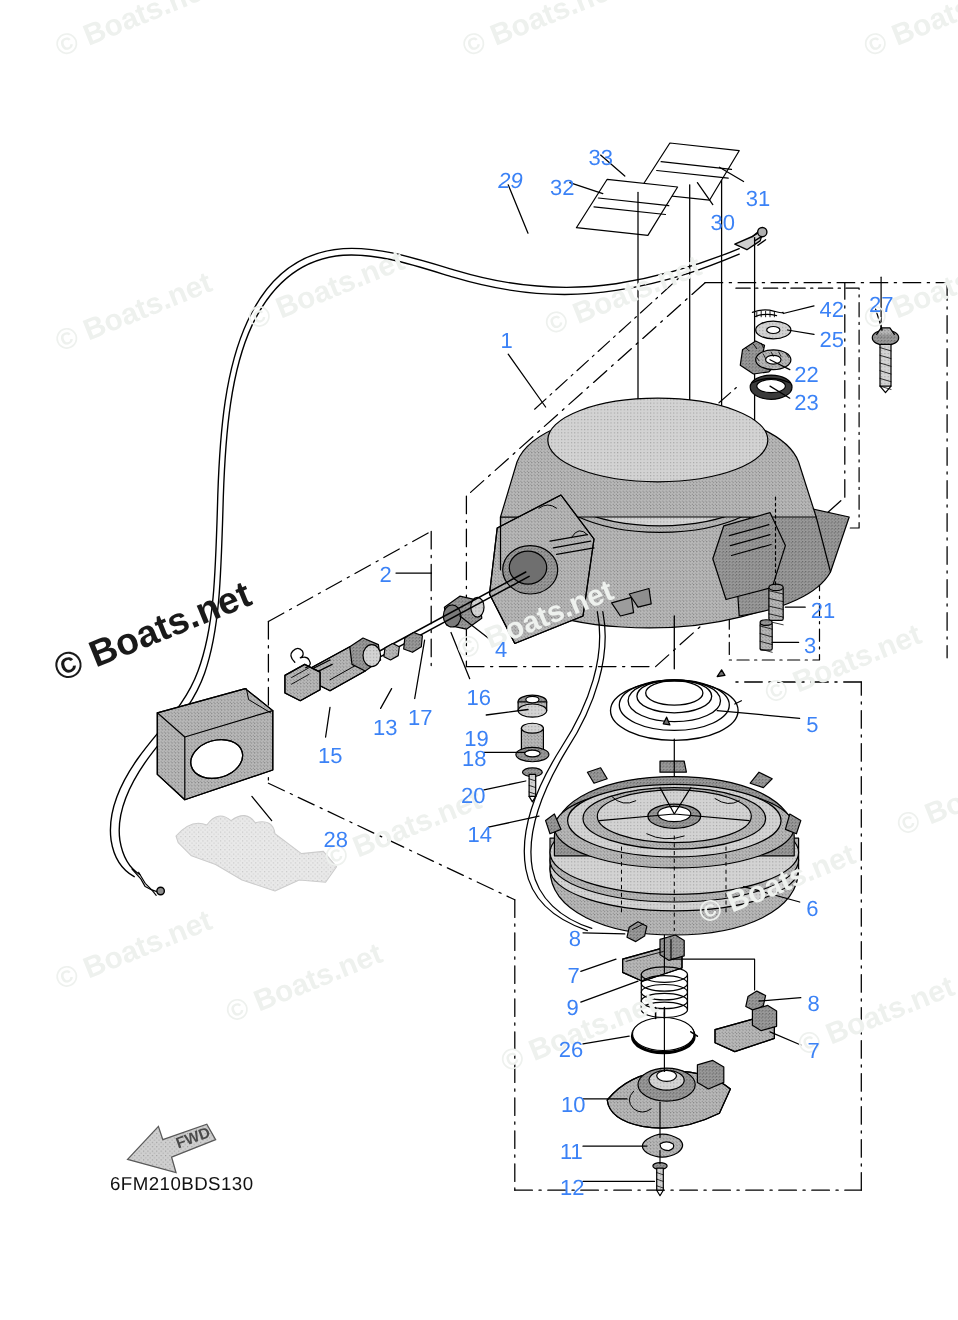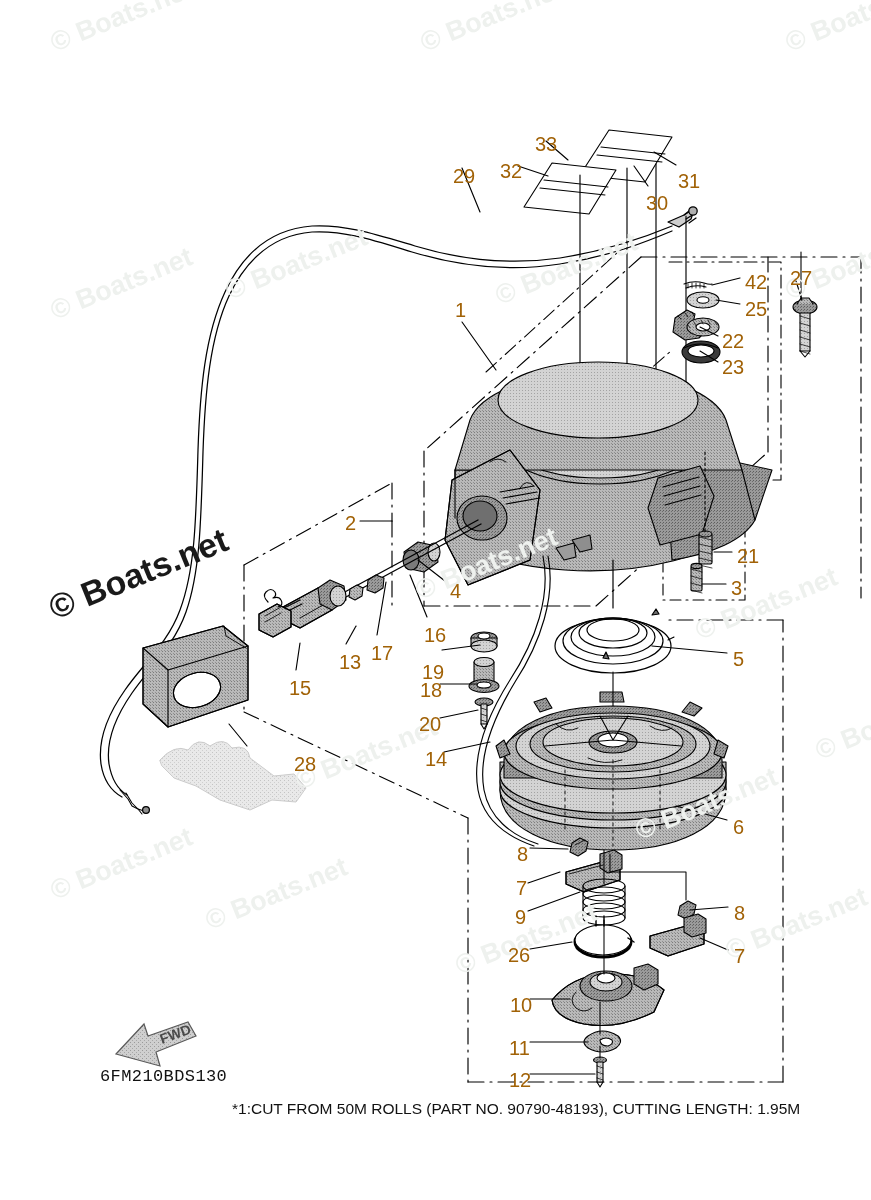--- a/index.html
+++ b/index.html
@@ -3,23 +3,23 @@
 <meta charset="utf-8">
 <title>Parts Diagram</title>
 <style>
   html,body{margin:0;padding:0;background:#ffffff;}
   body{width:871px;height:1200px;position:relative;overflow:hidden;
        font-family:"Liberation Sans","DejaVu Sans",sans-serif;color:#000;}
   #stage{position:absolute;left:0;top:0;width:871px;height:1200px;overflow:hidden;background:#fff;}
   #art{position:absolute;left:0;top:0;width:871px;height:1200px;}
   #wm{position:absolute;left:0;top:0;width:871px;height:1200px;pointer-events:none;}
   .lbl{position:absolute;font-size:20px;line-height:20px;font-family:"Liberation Sans","DejaVu Sans",sans-serif;
-       color:#a16207;white-space:nowrap;}
+       color:#3b82f6;white-space:nowrap;}
   .footnote{position:absolute;font-size:15.5px;line-height:17px;white-space:nowrap;color:#111;}
-  .diagcode{position:absolute;font-size:17px;line-height:19px;letter-spacing:.4px;white-space:nowrap;color:#111;font-family:Liberation Mono, monospace;}
+  .diagcode{position:absolute;font-size:17px;line-height:19px;letter-spacing:.4px;white-space:nowrap;color:#111;}
 </style>
 </head>
 <body>
 
 <div id="stage">
 
   <svg id="art" viewBox="0 0 871 1200">
     <defs>
 
       <pattern id="stip" width="3" height="3" patternUnits="userSpaceOnUse">
@@ -467,36 +467,35 @@
       <div class="lbl" style="left: 422px; top: 647px; margin-top: 15px;">19</div>
       <div class="lbl" style="left: 419px; top: 714px;">20</div>
       <div class="lbl" style="left: 737px; top: 546px;">21</div>
       <div class="lbl" style="left: 722px; top: 331px;">22</div>
       <div class="lbl" style="left: 722px; top: 357px;">23</div>
       <div class="lbl" style="left: 745px; top: 272px;">42</div>
       <div class="lbl" style="left: 745px; top: 299px;">25</div>
       <div class="lbl" style="left: 508px; top: 945px; text-align: right;">26</div>
       <div class="lbl" style="left: 790px; top: 268px;">27</div>
       <div class="lbl" style="left: 250px; top: 754px; margin-left: 44px;">28</div>
-      <div class="lbl" style="left: 453px; top: 166px;">29</div>
+      <div class="lbl" style="left: 453px; top: 155px; font-style: italic;">29</div>
       <div class="lbl" style="left: 646px; top: 193px;">30</div>
       <div class="lbl" style="left: 678px; top: 171px;">31</div>
       <div class="lbl" style="left: 500px; top: 161px;">32</div>
       <div class="lbl" style="left: 535px; top: 134px;">33</div>
     </div>
 
   <svg style="position:absolute;left:110px;top:1018px;width:100px;height:60px;" viewBox="0 0 100 60">
     <defs>
       <pattern id="fwdp" width="4" height="4" patternUnits="userSpaceOnUse">
         <rect width="4" height="4" fill="#cfcfcf"></rect>
         <rect width="1" height="1" fill="#9a9a9a"></rect>
         <rect x="2" y="2" width="1" height="1" fill="#a8a8a8"></rect>
       </pattern>
     </defs>
     <path d="M6,36 L34,6 L38,18 L78,4 L86,18 L46,34 L50,48 Z" fill="url(#fwdp)" stroke="#5a5a5a" stroke-width="1.2"></path>
     <text x="52" y="26" font-family="'Liberation Sans',sans-serif" font-size="14" font-weight="bold" fill="#4a4a4a" transform="rotate(-20 52 26)">FWD</text>
   </svg>
 
   <div class="diagcode" style="left:100px;top:1067px;">6FM210BDS130</div>
 
-  <div class="footnote" style="left:232px;top:1100px;">*1:CUT FROM 50M ROLLS (PART NO. 90790-48193), CUTTING LENGTH: 1.95M</div>
 
 </div>
 
 </body></html>

